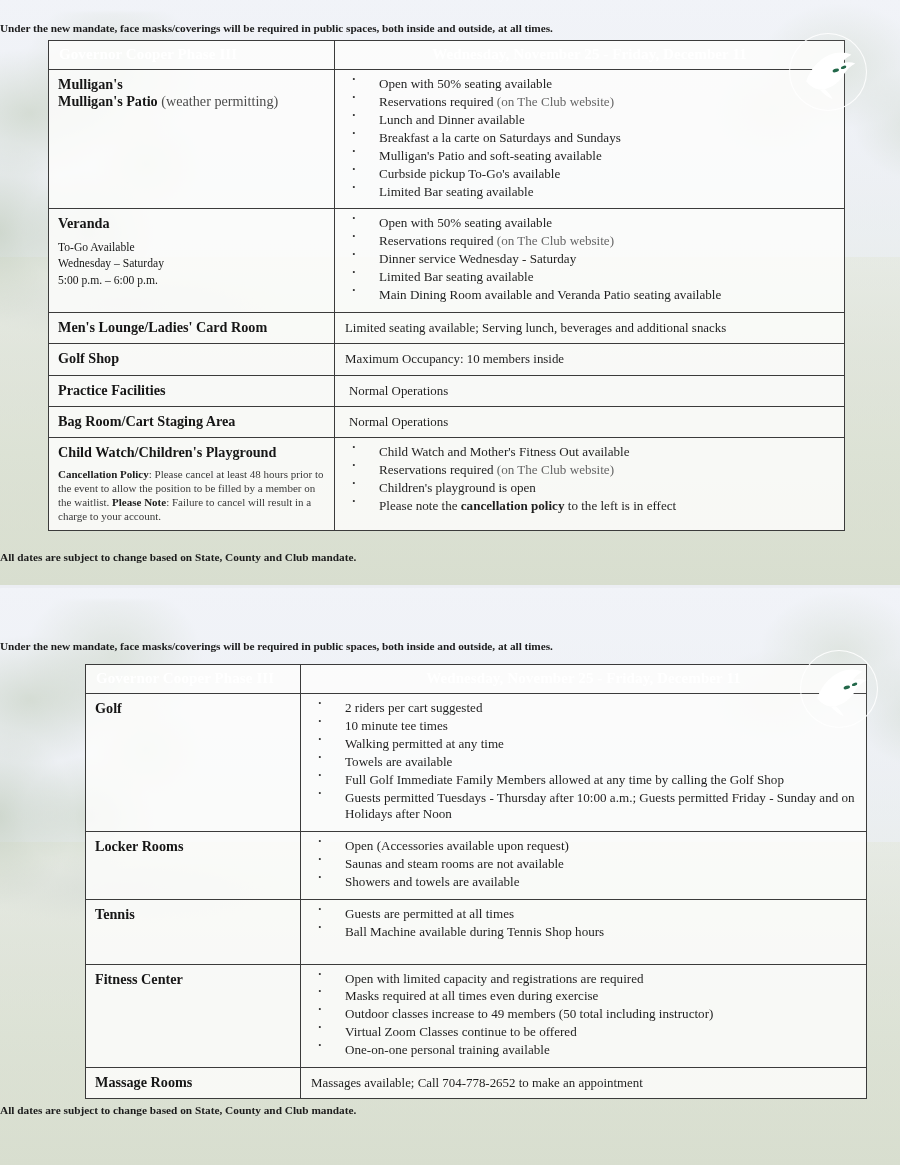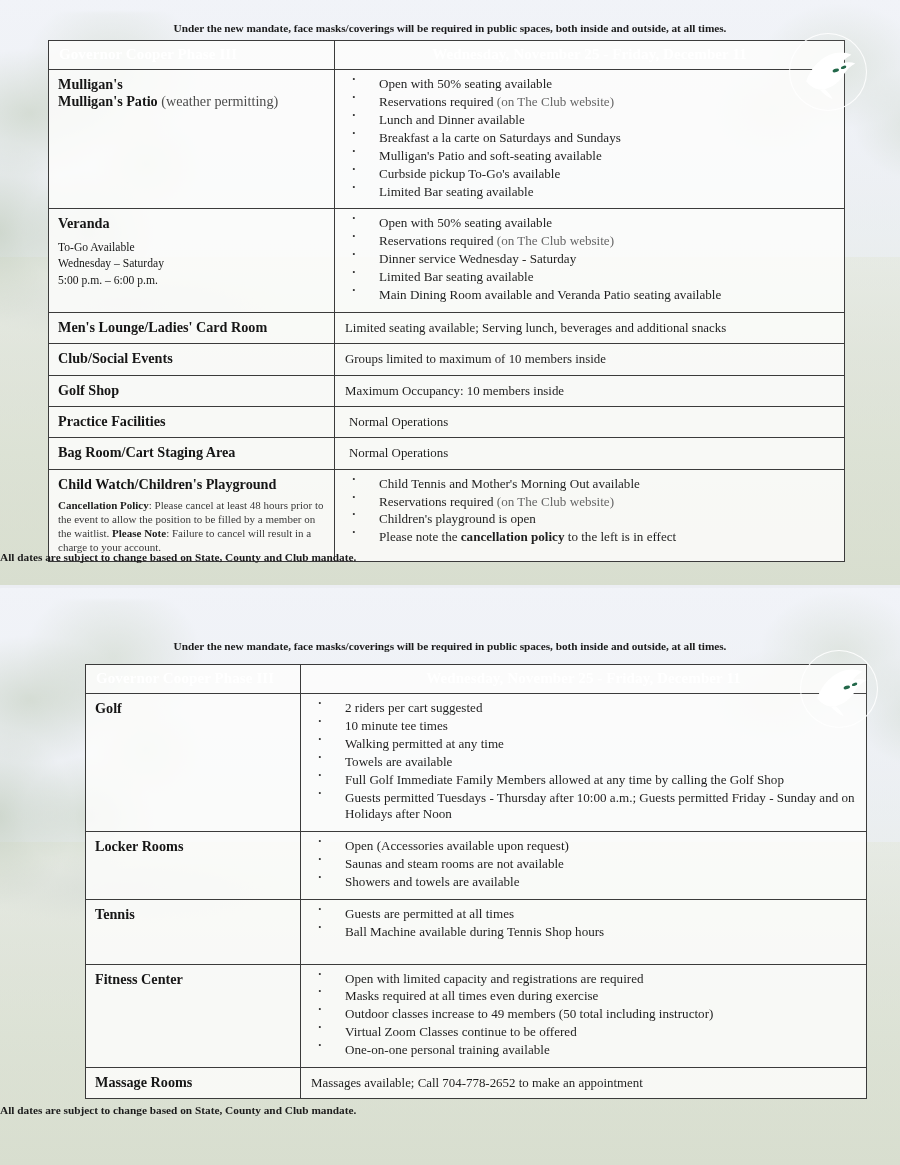--- a/index.html
+++ b/index.html
@@ -51,21 +51,21 @@
   }
   .bg-fade {
     position:absolute; inset:0;
     background:linear-gradient(rgba(246,247,250,.62), rgba(244,246,247,.50) 40%, rgba(240,242,238,.46));
   }
 
   
   .page-inner { position:relative; z-index:2; height:100%; }
 
   .mandate-note {
-    text-align:center;
+    text-align:left;
     font-family:"Liberation Serif", serif;
     font-weight:bold;
     font-size:11.3px;
     color:#1c1c1c;
     letter-spacing:-0.05px;
   }
   .footer-note {
     font-family:"Liberation Serif", serif;
     font-weight:bold;
     font-size:11.3px;
@@ -241,24 +241,20 @@
               <li><span>Main Dining Room available and Veranda Patio seating available</span></li>
             </ul>
           </td>
         </tr>
 
         <tr>
           <td class="cat">Men's Lounge/Ladies' Card Room</td>
           <td class="detail plain">Limited seating available; Serving lunch, beverages and additional snacks</td>
         </tr>
 
-        <tr>
-          <td class="cat">Club/Social Events</td>
-          <td class="detail plain">Groups limited to maximum of 10 members inside</td>
-        </tr>
 
         <tr>
           <td class="cat">Golf Shop</td>
           <td class="detail plain">Maximum Occupancy: 10 members inside</td>
         </tr>
 
         <tr>
           <td class="cat">Practice Facilities</td>
           <td class="detail plain indent">Normal Operations</td>
         </tr>
@@ -268,21 +264,21 @@
           <td class="detail plain indent">Normal Operations</td>
         </tr>
 
         <tr>
           <td class="cat">
             <span>Child Watch/Children's Playground</span>
             <div class="policy"><b>Cancellation Policy</b><span>: Please cancel at least 48 hours prior to the event to allow the position to be filled by a member on the waitlist. </span><b>Please Note</b><span>: Failure to cancel will result in a charge to your account.</span></div>
           </td>
           <td class="detail">
             <ul class="bullets">
-              <li><span>Child Tennis and Mother's Morning Out available</span></li>
+              <li><span>Child Watch and Mother's Fitness Out available</span></li>
               <li><span>Reservations required</span><span class="note"> (on The Club website)</span></li>
               <li><span>Children's playground is open</span></li>
               <li><span>Please note the </span><b>cancellation policy</b><span> to the left is in effect</span></li>
             </ul>
           </td>
         </tr>
       </tbody>
     </table>
 
     <div class="footer-note" style="position:absolute;left:0;right:0;top:551px;">All dates are subject to change based on State, County and Club mandate.</div>

